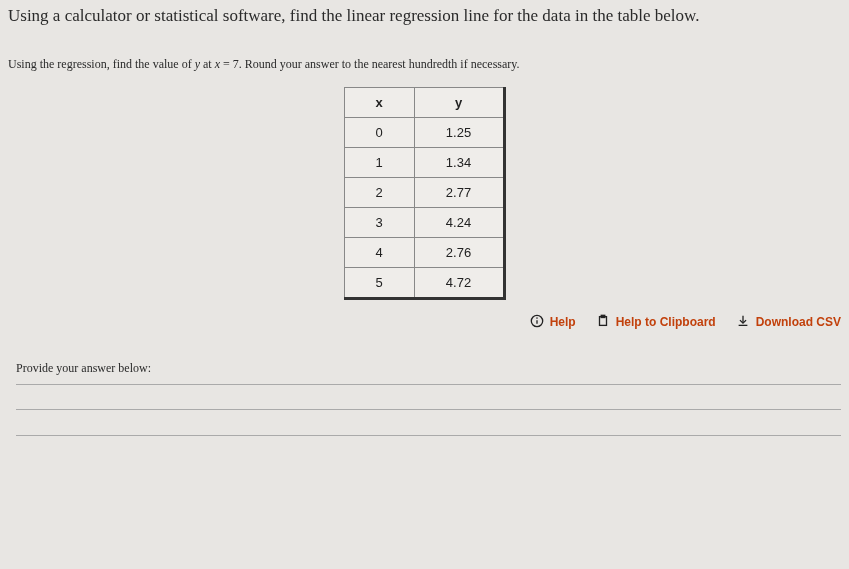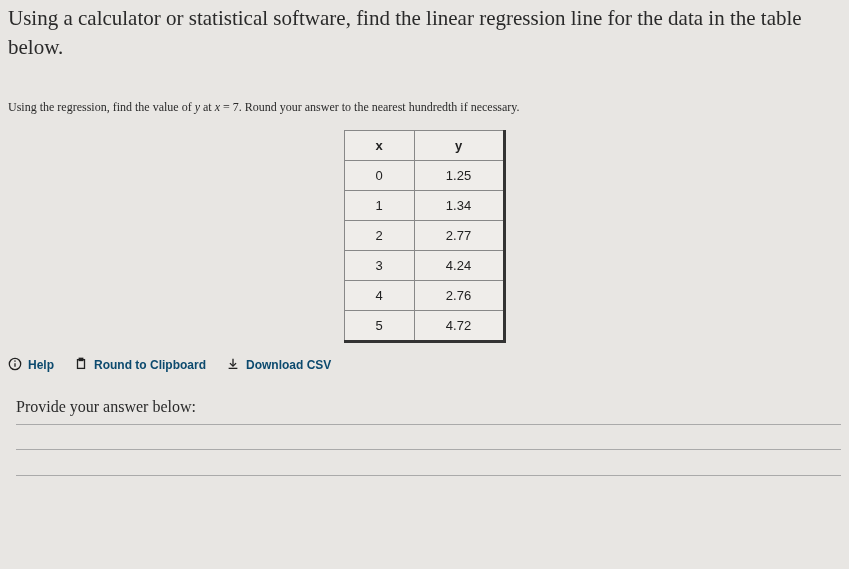--- a/index.html
+++ b/index.html
@@ -9,23 +9,23 @@
       color: #2a2a2a;
       width: 849px;
       height: 569px;
       overflow: hidden;
       position: relative;
     }
     .content {
       padding: 4px 8px 0 8px;
     }
     .q-line1 {
-      font-size: 21px;
+      font-size: 17px;
       line-height: 1.4;
-      margin-bottom: 36px;
+      margin-bottom: 28px;
     }
     .q-line2 {
       font-size: 12px;
       line-height: 1.4;
       margin-bottom: 14px;
     }
     .math-var { font-style: italic; font-family: 'Times New Roman', serif; }
     .table-wrap {
       display: flex;
       justify-content: center;
@@ -45,39 +45,39 @@
       color: #222;
     }
     table.data th { font-weight: 700; }
     table.data th:first-child, table.data td:first-child { width: 70px; }
     table.data th:last-child, table.data td:last-child { width: 90px; }
     table.data tr:last-child td { border-bottom: 3px solid #333; }
     table.data td:last-child, table.data th:last-child { border-right: 3px solid #333; }
 
     .actions {
       display: flex;
-      justify-content: flex-start;
+      justify-content: flex-end;
       align-items: center;
       gap: 20px;
       margin-top: 14px;
       font-family: Arial, Helvetica, sans-serif;
       font-size: 12px;
       font-weight: 700;
-      color: #0c4a6e;
+      color: #c2410c;
     }
     .action {
       display: inline-flex;
       align-items: center;
       gap: 6px;
       cursor: pointer;
     }
     .icon-stroke { stroke: #222; fill: none; stroke-width: 1.5; }
     .answer-section {
-      margin-top: 24px;
-      font-size: 16px;
+      margin-top: 30px;
+      font-size: 12px;
       padding-left: 8px;
     }
     .answer-lines {
       margin-top: 8px;
     }
     .answer-line {
       border-bottom: 1px solid #aaa;
       height: 26px;
       width: 100%;
     }
@@ -142,21 +142,21 @@
       <span>Help</span>
     </span>
 
     <span class="action">
       <span>
         <svg width="14" height="14" viewBox="0 0 16 16">
             <rect x="4" y="3" width="8" height="10" class="icon-stroke"></rect>
             <rect x="6" y="1.5" width="4" height="2.5" class="icon-stroke"></rect>
           </svg>
       </span>
-      <span>Round to Clipboard</span>
+      <span>Help to Clipboard</span>
     </span>
 
     <span class="action">
       <span>
         <svg width="14" height="14" viewBox="0 0 16 16">
             <line x1="8" y1="2" x2="8" y2="10" class="icon-stroke"></line>
             <polyline points="4.5,7 8,10.5 11.5,7" class="icon-stroke"></polyline>
             <line x1="3" y1="13" x2="13" y2="13" class="icon-stroke"></line>
           </svg>
       </span>

